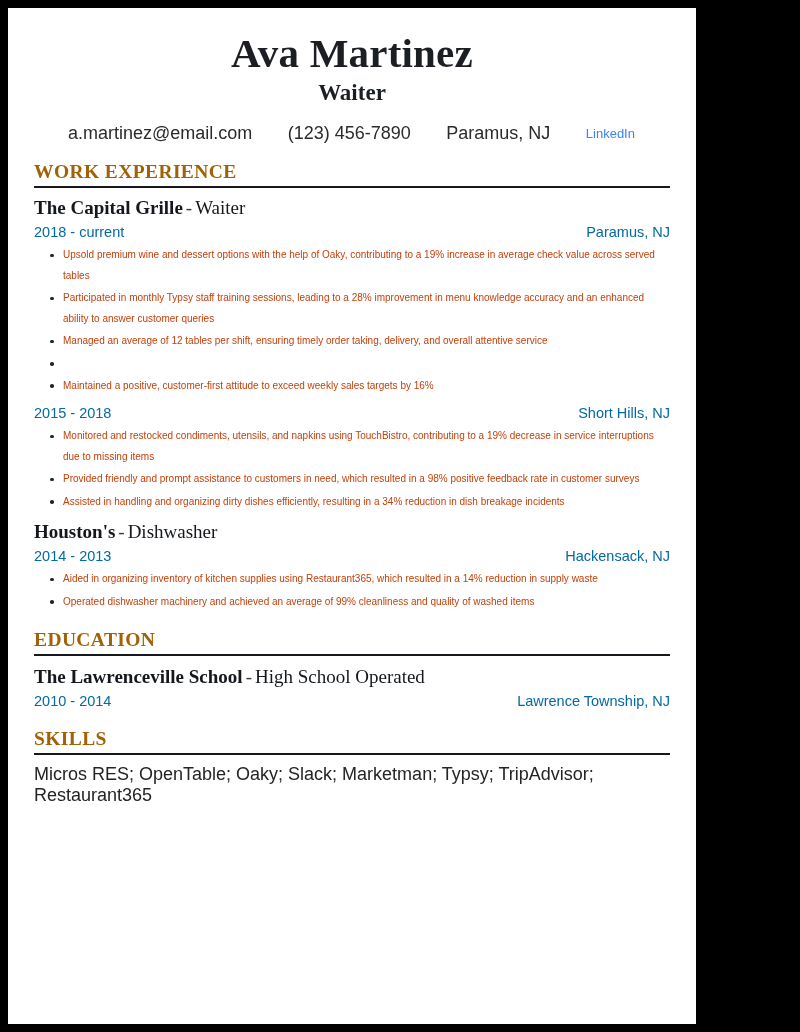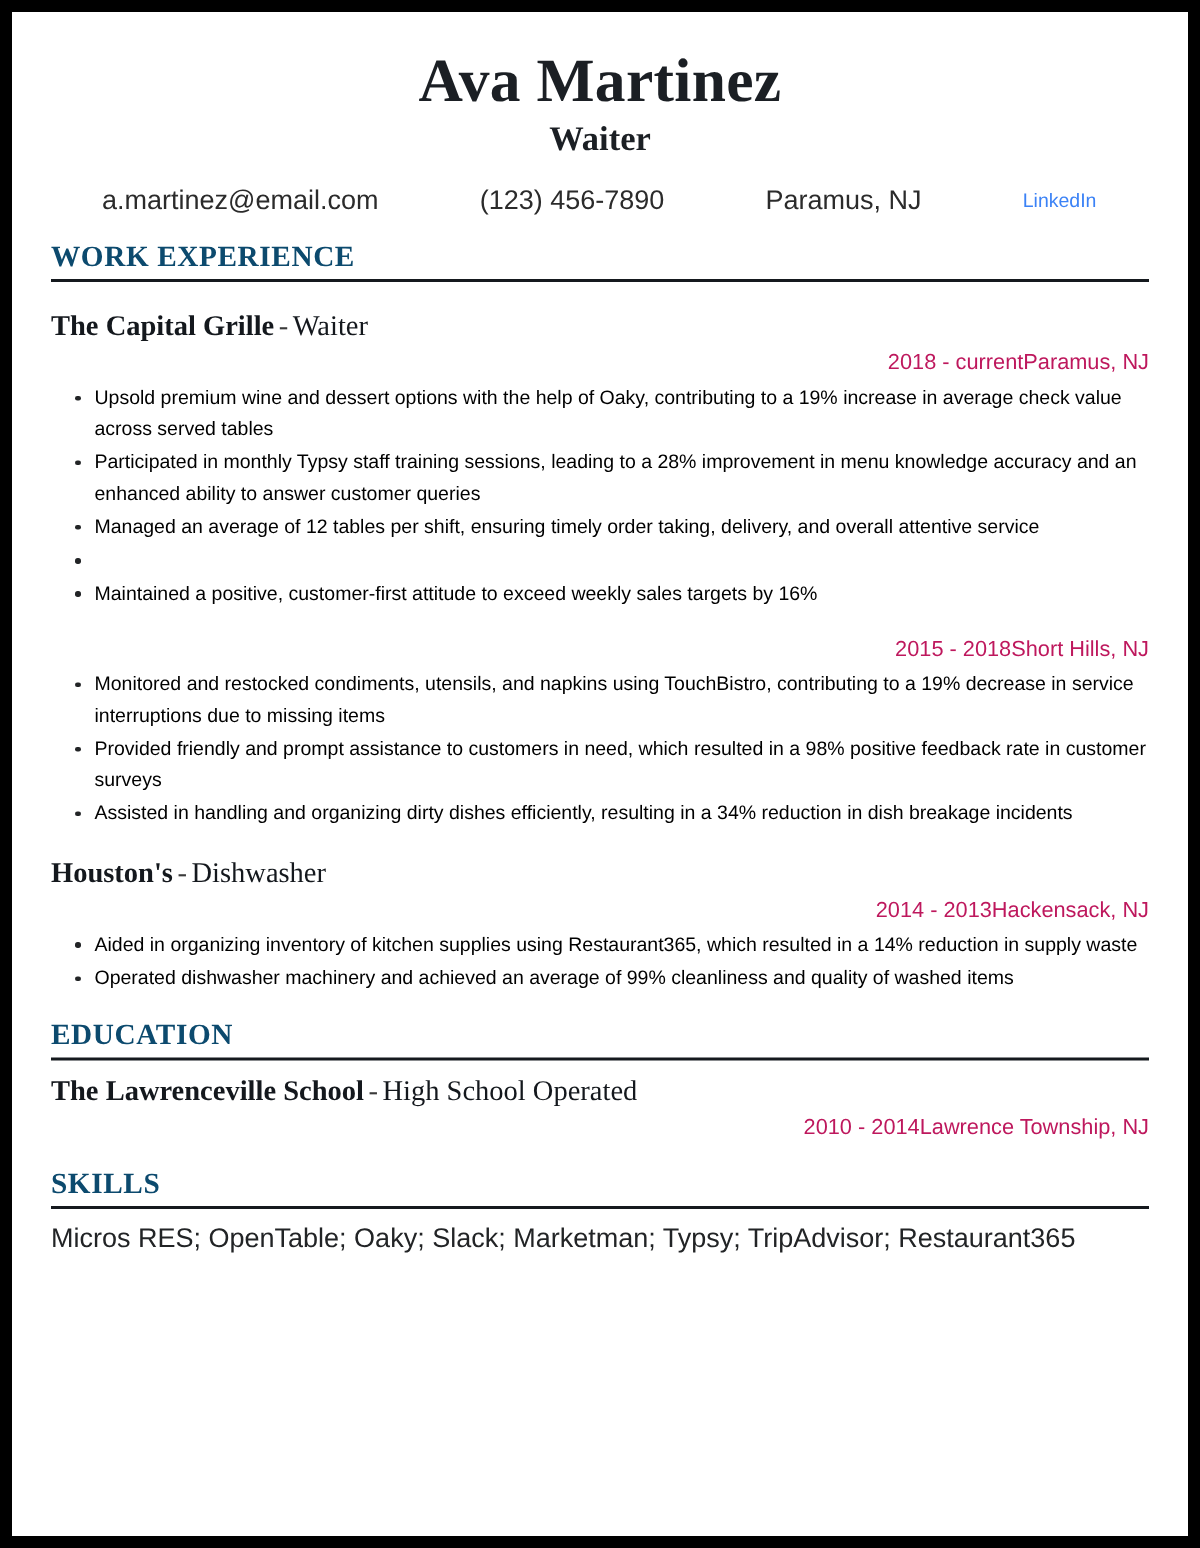--- a/index.html
+++ b/index.html
@@ -11,21 +11,21 @@
   body {
     width: 800px;
     height: 1032px;
     overflow: hidden;
     font-family: "Liberation Sans", sans-serif;
   }
   .page {
     position: absolute;
     left: 8px;
     top: 8px;
-    width: 784px;
+    width: 688px;
     height: 1016px;
     background: #ffffff;
     box-sizing: border-box;
     overflow: hidden;
   }
   .inner {
     padding: 0 26px;
     box-sizing: border-box;
     width: 100%;
   }
@@ -74,33 +74,33 @@
   
   .section {
     margin-top: 17px;
   }
   .section-title {
     font-family: "Liberation Serif", serif;
     font-weight: bold;
     font-size: 19.5px;
     line-height: 22px;
     letter-spacing: 0.4px;
-    color: #0c4a6e;
+    color: #a16207;
     text-transform: uppercase;
   }
   .rule {
     height: 0;
     border-top: 2.4px solid #15191e;
     margin-top: 3px;
     width: 100%;
   }
 
   
   .entry {
-    margin-top: 18px;
+    margin-top: 8px;
   }
   .entry:first-child {
     margin-top: 9px;
   }
   .entry-head {
     font-family: "Liberation Serif", serif;
     font-size: 19px;
     line-height: 24px;
     color: #14181d;
   }
@@ -110,41 +110,41 @@
   .entry-dash {
     font-weight: normal;
     color: #3a3a3a;
     padding: 0 3px;
   }
   .entry-title {
     font-weight: normal;
   }
   .entry-meta {
     display: flex;
-    justify-content: flex-end;
+    justify-content: space-between;
     align-items: baseline;
     margin-top: 3px;
     font-size: 14.5px;
     line-height: 19px;
-    color: #be185d;
+    color: #0369a1;
   }
   .entry-dates { white-space: nowrap; }
   .entry-loc { white-space: nowrap; text-align: right; }
 
   ul.bullets {
     list-style: none;
     margin: 3px 0 0 0;
     padding: 0;
   }
   ul.bullets li {
     position: relative;
     padding-left: 29px;
-    font-size: 13px;
+    font-size: 10px;
     line-height: 20.5px;
-    color: #000000;
+    color: #c2410c;
     margin-top: 2px;
     min-height: 20px;
   }
   ul.bullets li::before {
     content: "";
     position: absolute;
     left: 16px;
     top: 8.5px;
     width: 3.6px;
     height: 3.6px;

